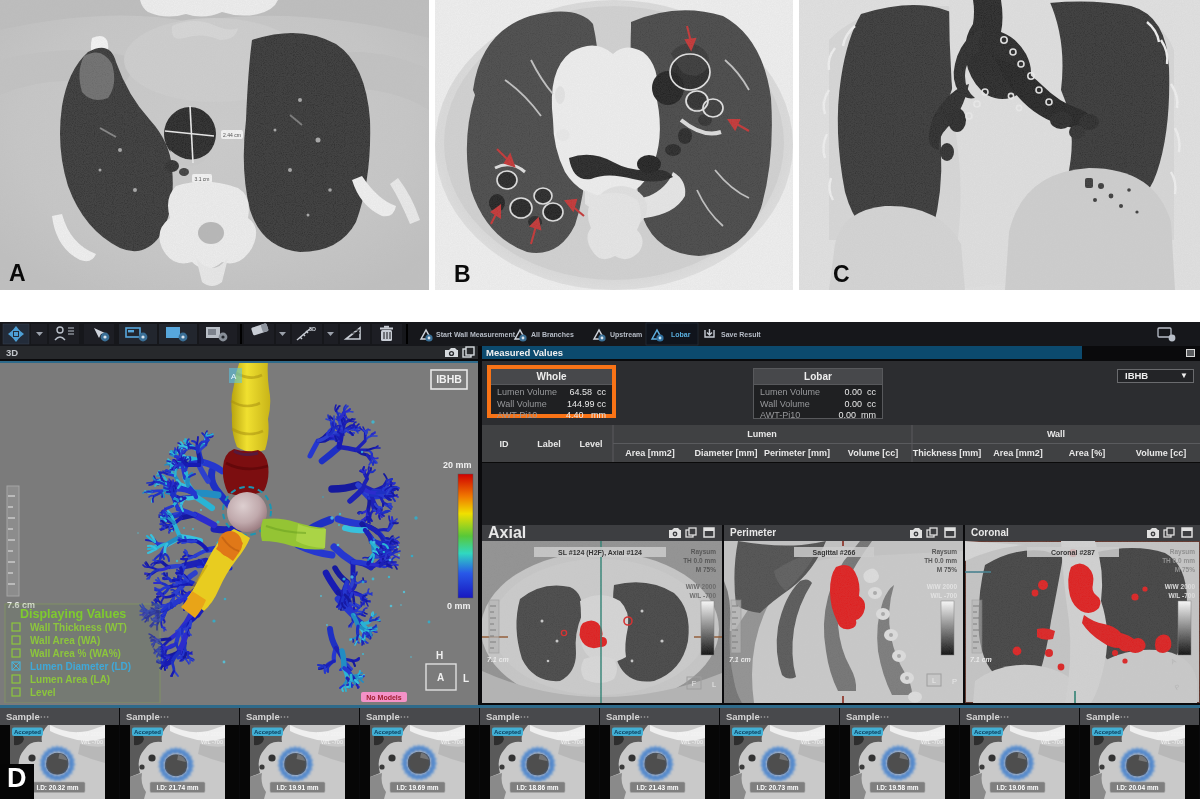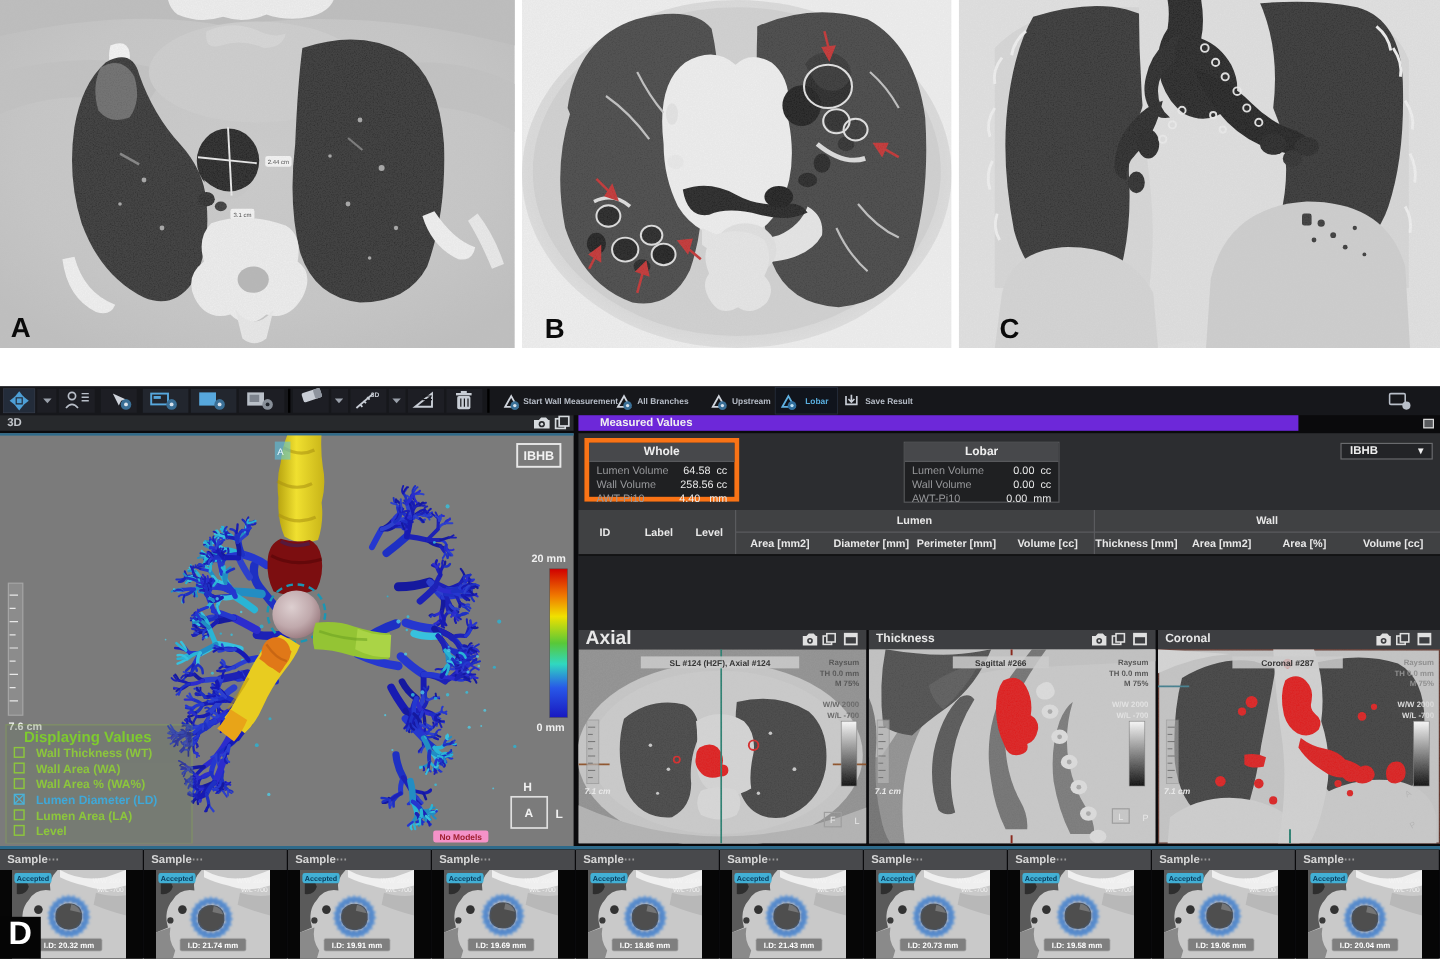--- a/index.html
+++ b/index.html
@@ -356,21 +356,21 @@
     <div class="abs" style="left:0;top:24px;width:478px;height:13px;background:#27292c;color:#c3c7cc;font-size:9.5px;font-weight:bold;line-height:13px;padding-left:6px;">3D</div>
     <svg class="abs" style="left:444px;top:24px" width="32" height="13" viewBox="0 0 32 13">
       <g fill="#d6dade">
         <path d="M1,4 h4 l2,-2 h4 l2,2 h1 v7 h-13 Z"></path>
           <circle cx="7.5" cy="7.5" r="2.6" fill="#27292c"></circle>
           <circle cx="7.5" cy="7.5" r="1.2" fill="#d6dade"></circle>
         <rect x="19" y="3" width="8" height="8" fill="none" stroke="#d6dade" stroke-width="1.4"></rect>
         <rect x="22" y="1" width="8" height="8" fill="#27292c" stroke="#d6dade" stroke-width="1.4"></rect>
       </g>
     </svg>
-    <div class="abs" style="left:482px;top:24px;width:600px;height:13px;background:#6d28d9;color:#f0f0f0;font-size:9.5px;font-weight:bold;line-height:13px;padding-left:18px;">Measured Values</div>
+    <div class="abs" style="left:482px;top:24px;width:600px;height:13px;background:#0c4a6e;color:#f0f0f0;font-size:9.5px;font-weight:bold;line-height:13px;padding-left:4px;">Measured Values</div>
     <div class="abs" style="left:1186px;top:27px;width:9px;height:8px;border:1.5px solid #d8d8d8;background:#595b5e;"></div>
 
     <div class="abs" style="left:0;top:39px;width:478px;height:344px;background:#7b7b7b;border-top:2px solid #2e6a8a;">
       <svg class="abs" style="left:0;top:0" width="478" height="340" viewBox="0 0 478 340">
         <defs>
           <radialGradient id="sph" cx="40%" cy="35%" r="70%">
             <stop offset="0%" stop-color="#ddcfd0"></stop>
             <stop offset="60%" stop-color="#c0a9ac"></stop>
             <stop offset="100%" stop-color="#97777c"></stop>
           </radialGradient>
@@ -2020,21 +2020,21 @@
         </g>
       </svg>
     </div>
 
     <div class="abs" style="left:482px;top:39px;width:718px;height:164px;background:#2c2d30;">
 
       <div class="abs" style="left:5px;top:4px;width:129px;height:53px;background:#1f2022;border:4px solid #f97316;">
         <div style="height:16px;background:#47484b;color:#eeeeee;font-size:10px;font-weight:bold;text-align:center;line-height:16px;border-bottom:1px solid #58595c;">Whole</div>
         <div style="font-size:9px;color:#97989b;line-height:11.5px;padding:2px 6px 0 6px;">
           <div>Lumen Volume<span style="float:right;color:#e8e8e8;">64.58&nbsp;&nbsp;cc</span></div>
-          <div>Wall Volume<span style="float:right;color:#e8e8e8;">258.56 cc</span></div>
+          <div>Wall Volume<span style="float:right;color:#e8e8e8;">144.99 cc</span></div>
           <div>AWT-Pi10<span style="float:right;color:#e8e8e8;">4.40&nbsp;&nbsp;&nbsp;mm</span></div>
         </div>
       </div>
 
       <div class="abs" style="left:271px;top:7px;width:130px;height:51px;background:#1f2022;border:1px solid #58595c;">
         <div style="height:16px;background:#47484b;color:#eeeeee;font-size:10px;font-weight:bold;text-align:center;line-height:16px;border-bottom:1px solid #58595c;">Lobar</div>
         <div style="font-size:9px;color:#97989b;line-height:11.5px;padding:2px 6px 0 6px;">
           <div>Lumen Volume<span style="float:right;color:#e8e8e8;">0.00&nbsp;&nbsp;cc</span></div>
           <div>Wall Volume<span style="float:right;color:#e8e8e8;">0.00&nbsp;&nbsp;cc</span></div>
           <div>AWT-Pi10<span style="float:right;color:#e8e8e8;margin-left:16px;">0.00&nbsp;&nbsp;mm</span></div>
@@ -2138,21 +2138,21 @@
         <text x="5" y="121" font-size="7" fill="#efefef" font-weight="bold" font-style="italic">7.1 cm</text>
 
         <rect x="205" y="136" width="14" height="12" fill="none" stroke="#9a9a9a" stroke-width="1"></rect>
         <text x="212" y="145" font-size="7.5" fill="#efefef" text-anchor="middle">F</text>
         <text x="230" y="146" font-size="7.5" fill="#efefef">L</text>
         <rect width="240" height="162" fill="#808080" filter="url(#grainA)" opacity="0.14"></rect>
       </svg>
     </div>
 
     <div class="abs" style="left:724px;top:203px;width:239px;height:178px;">
-      <div style="height:16px;background:#3d3e41;color:#e8e8e8;font-size:10px;font-weight:bold;line-height:16px;padding-left:6px;">Thickness</div>
+      <div style="height:16px;background:#3d3e41;color:#e8e8e8;font-size:10px;font-weight:bold;line-height:16px;padding-left:6px;">Perimeter</div>
       <svg class="abs" style="left:185px;top:2px" width="50" height="12" viewBox="0 0 50 12">
         <g fill="#e0e0e0">
             <path d="M1,3 h3 l2,-2 h4 l2,2 h1 v8 h-12 Z"></path>
             <circle cx="7" cy="7" r="2.4" fill="#3d3e41"></circle>
             <circle cx="7" cy="7" r="1" fill="#e0e0e0"></circle>
         <rect x="18" y="3" width="7" height="7" fill="none" stroke="#e0e0e0" stroke-width="1.3"></rect>
             <rect x="21" y="1" width="7" height="7" fill="#3d3e41" stroke="#e0e0e0" stroke-width="1.3"></rect>
         <rect x="36" y="1" width="10" height="9" fill="none" stroke="#e0e0e0" stroke-width="1.5"></rect>
             <rect x="36" y="1" width="10" height="3" fill="#e0e0e0"></rect>
           </g>

